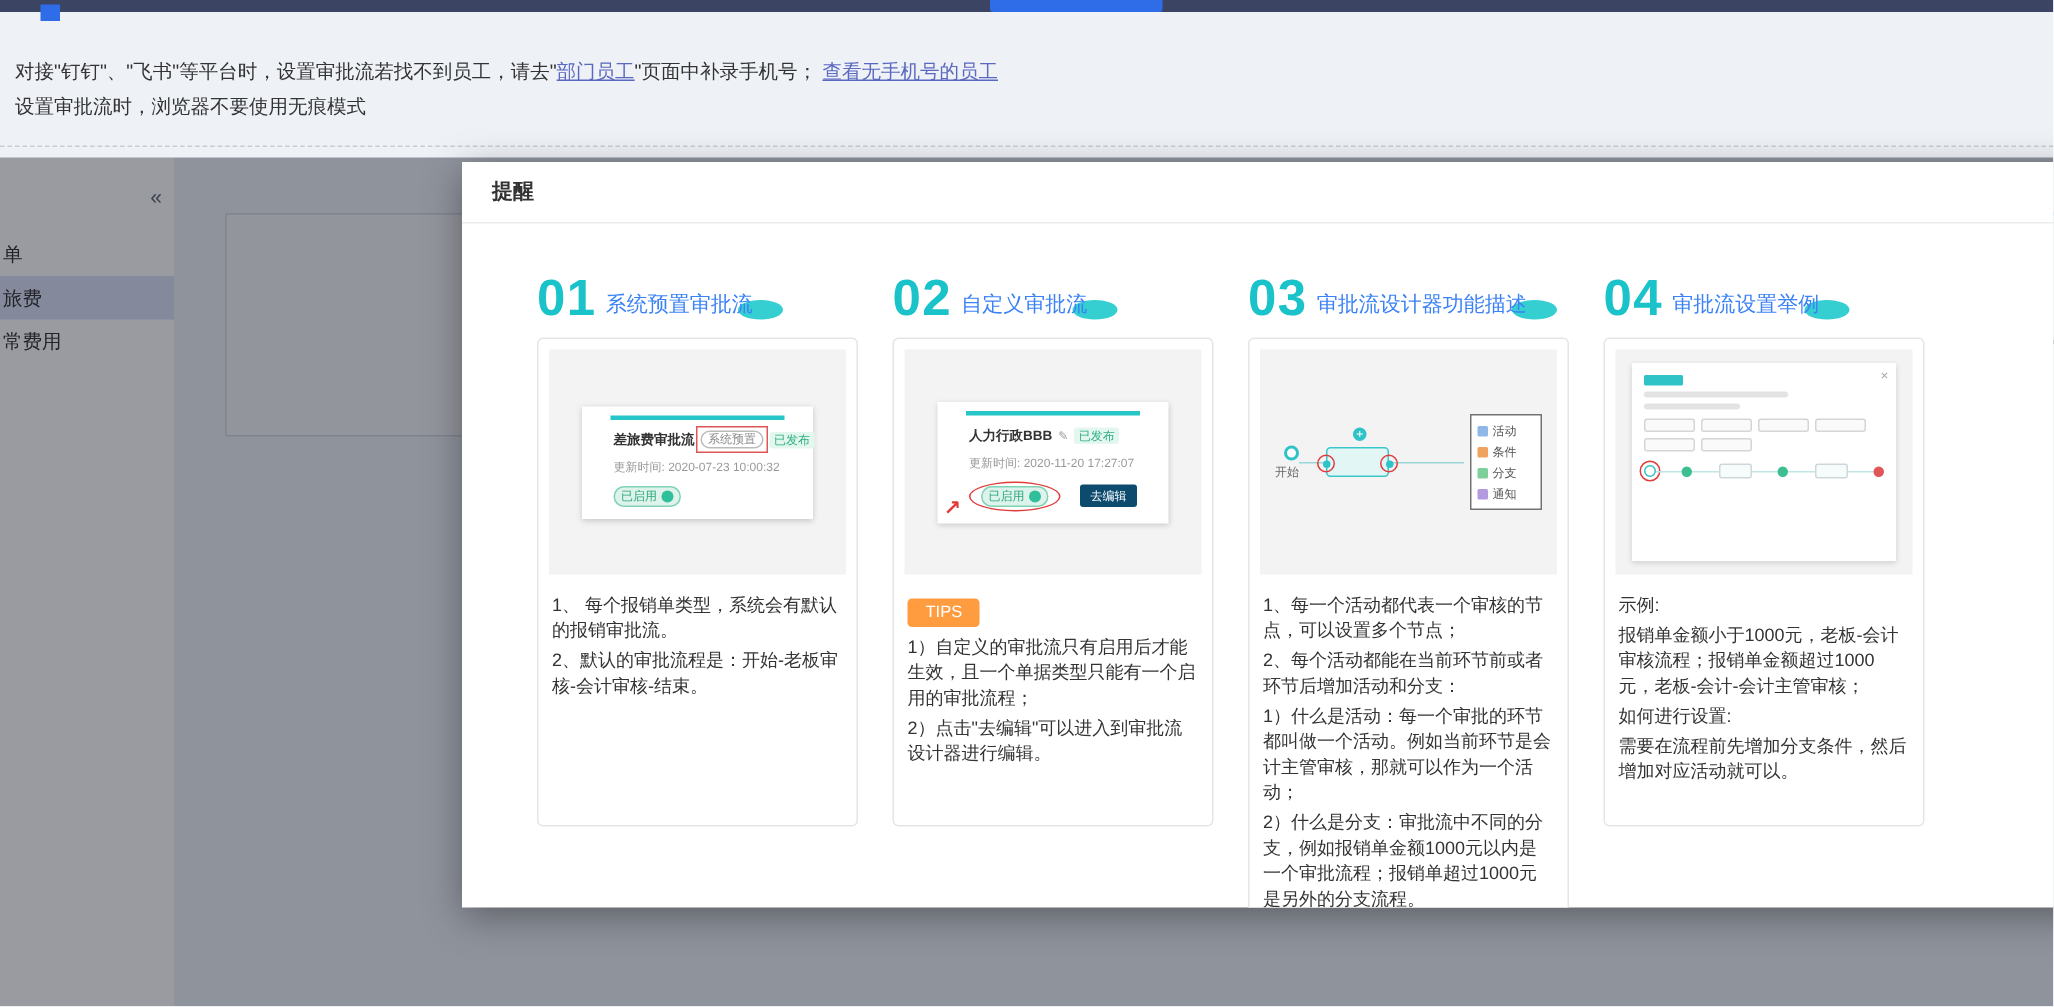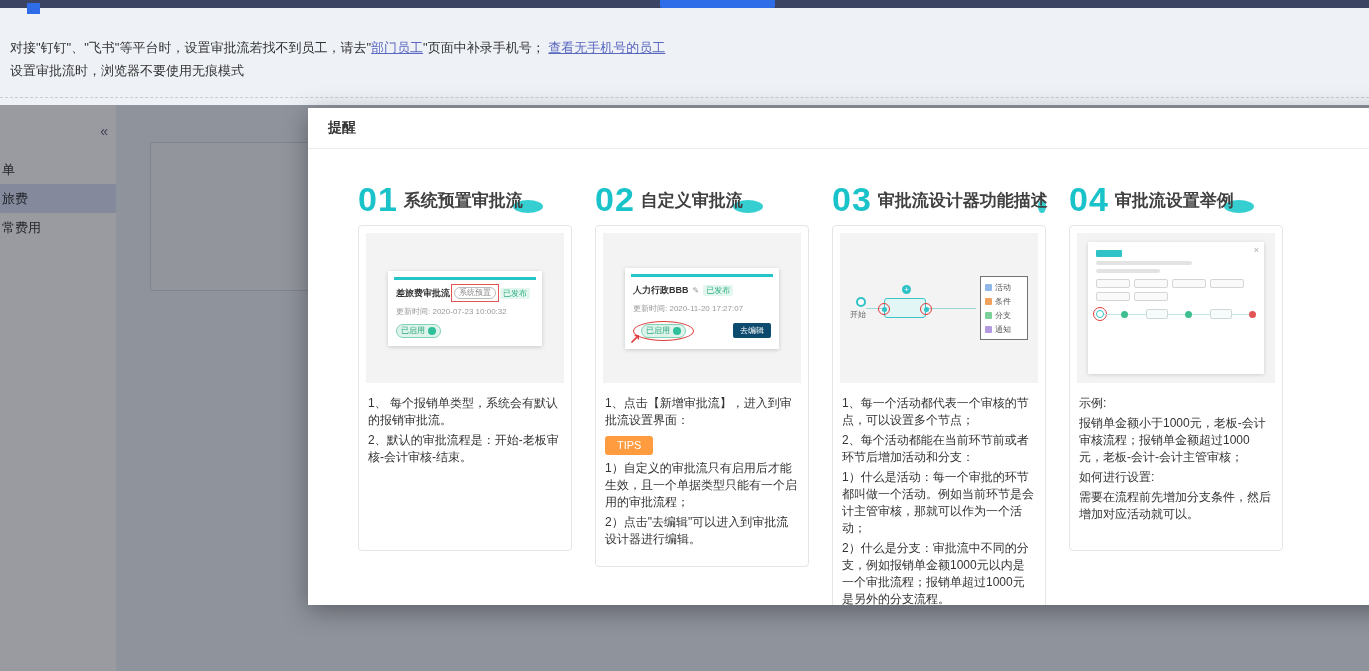--- a/index.html
+++ b/index.html
@@ -36,30 +36,30 @@
            box-shadow:0 6px 24px rgba(0,0,0,0.35); z-index:100; overflow:hidden;margin-left:48px; }
   .modal-header { height:41px; border-bottom:1px solid #ececec; display:flex; align-items:center; padding:0 20px; }
   .modal-title { font-size:14px; font-weight:600; color:#333; }
   .modal-close { margin-left:auto; font-size:20px; color:#999; cursor:pointer; line-height:1; }
   .modal-body { padding:30px 50px 0; display:flex; gap:23px; align-items:flex-start; }
 
   
   .card-col { width:214px; flex:0 0 214px; }
   .card-head { display:flex; align-items:flex-end; height:36px; margin-bottom:10px; }
   .card-num { font-size:34px; font-weight:800; color:#19c3c9; line-height:0.9; letter-spacing:1px; }
-  .card-title { font-size:17px; font-weight:bold; color:#404040; margin:0 0 3px 6px; position:relative; z-index:2; white-space:nowrap; }
+  .card-title { font-size:14px; font-weight:normal; color:#3b82f6; margin:0 0 3px 6px; position:relative; z-index:2; white-space:nowrap; }
   .card-deco { width:30px; height:13px; border-radius:50%; background:#2accd0; margin:0 0 2px -10px; opacity:.95; z-index:1; }
   .card-box { border:1px solid #e5e5e5; border-radius:4px; padding:7px; min-height:326px; background:#fff; }
   .thumb { background:#f3f3f3; height:150px; position:relative; display:flex; align-items:center; justify-content:center; }
   .card-text { padding:12px 2px 8px; font-size:12px; color:#333; line-height:17px; }
   .card-text p { margin:0 0 3px; }
   .tips-badge { display:inline-block; background:#ff9c40; color:#fff; font-size:11px; padding:1px 12px; border-radius:3px; margin:4px 0 5px; }
 
   
-  .mini-card { background:#fff; width:154px; box-shadow:0 1px 4px rgba(0,0,0,0.18); padding:6px 8px 8px; position:relative; }
+  .mini-card { background:#fff; width:154px; box-shadow:0 1px 4px rgba(0,0,0,0.18); padding:6px 21px 8px; position:relative; }
   .mini-topline { height:3px; background:#25c5c8; margin:0 -2px 7px; }
   .mini-row1 { display:flex; align-items:center; gap:4px; white-space:nowrap; }
   .mini-name { font-size:9px; font-weight:bold; color:#333; }
   .mini-tag { font-size:8px; color:#888; border:1px solid #bbb; border-radius:7px; padding:0 4px; line-height:10px; }
   .red-outline { outline:1px solid #e05555; outline-offset:2px; display:inline-flex; }
   .mini-pub { font-size:8px; color:#2fae84; background:#e3f7ef; border-radius:2px; padding:0 3px; line-height:11px; }
   .mini-time { font-size:8px; color:#999; margin-top:6px; }
   .mini-row2 { display:flex; align-items:center; margin-top:7px; }
   .mini-switch { display:inline-flex; align-items:center; gap:3px; font-size:8px; color:#2aa878; background:#def3ec; border:1px solid #7fd3b4; border-radius:9px; padding:1px 4px; line-height:10px;text-align:center; }
   .mini-knob { width:8px; height:8px; border-radius:50%; background:#2fbf9a; }
@@ -199,21 +199,20 @@
                       <span>已启用</span>
                       <span class="mini-knob"></span>
                     </span>
                   </span>
                 <span class="mini-edit-btn">去编辑</span>
               </div>
               <span class="red-arrow">↗</span>
             </div>
           </div>
           <div class="card-text">
-            <p>1、点击【新增审批流】，进入到审批流设置界面：</p>
             <div class="tips-badge">TIPS</div>
             <p>1）自定义的审批流只有启用后才能生效，且一个单据类型只能有一个启用的审批流程；</p>
             <p>2）点击"去编辑"可以进入到审批流设计器进行编辑。</p>
           </div>
         </div>
       </div>
 
       <div class="card-col">
         <div class="card-head">
           <span class="card-num">03</span>

